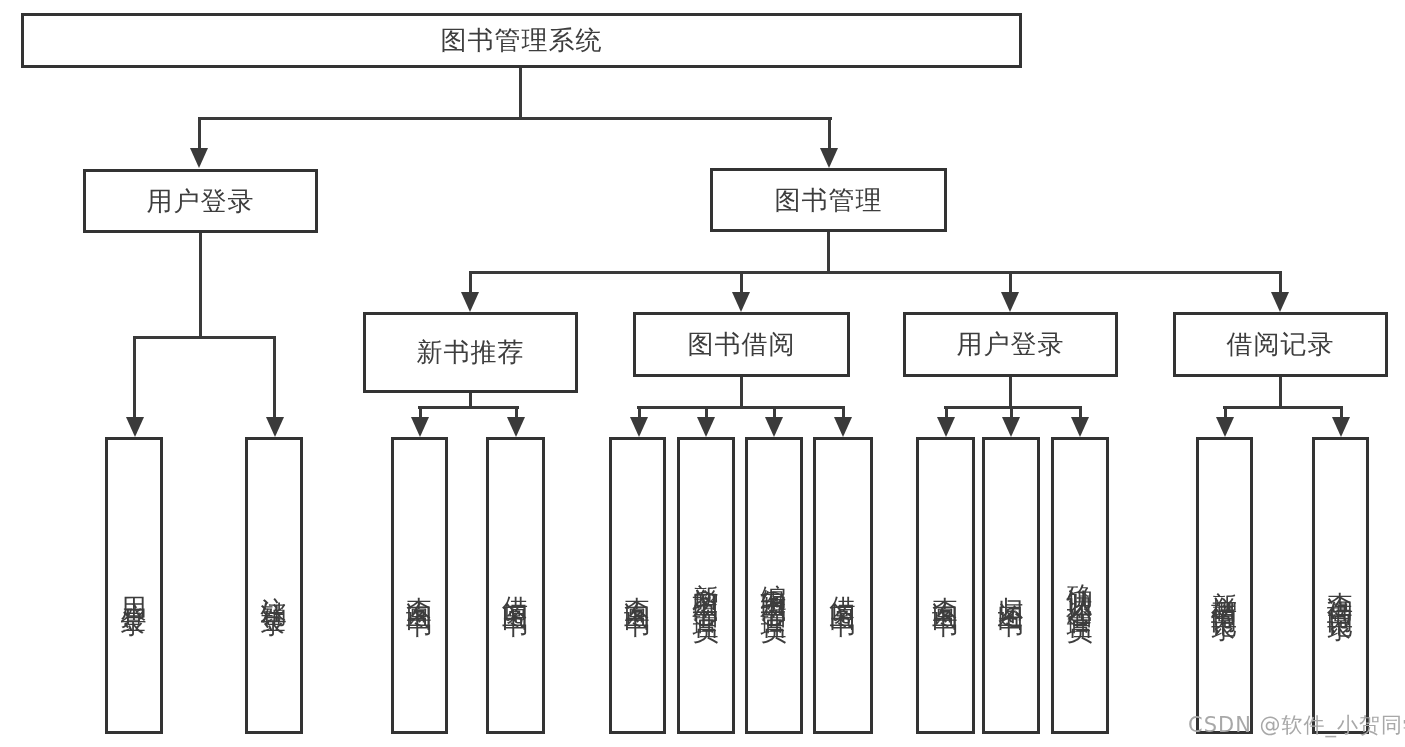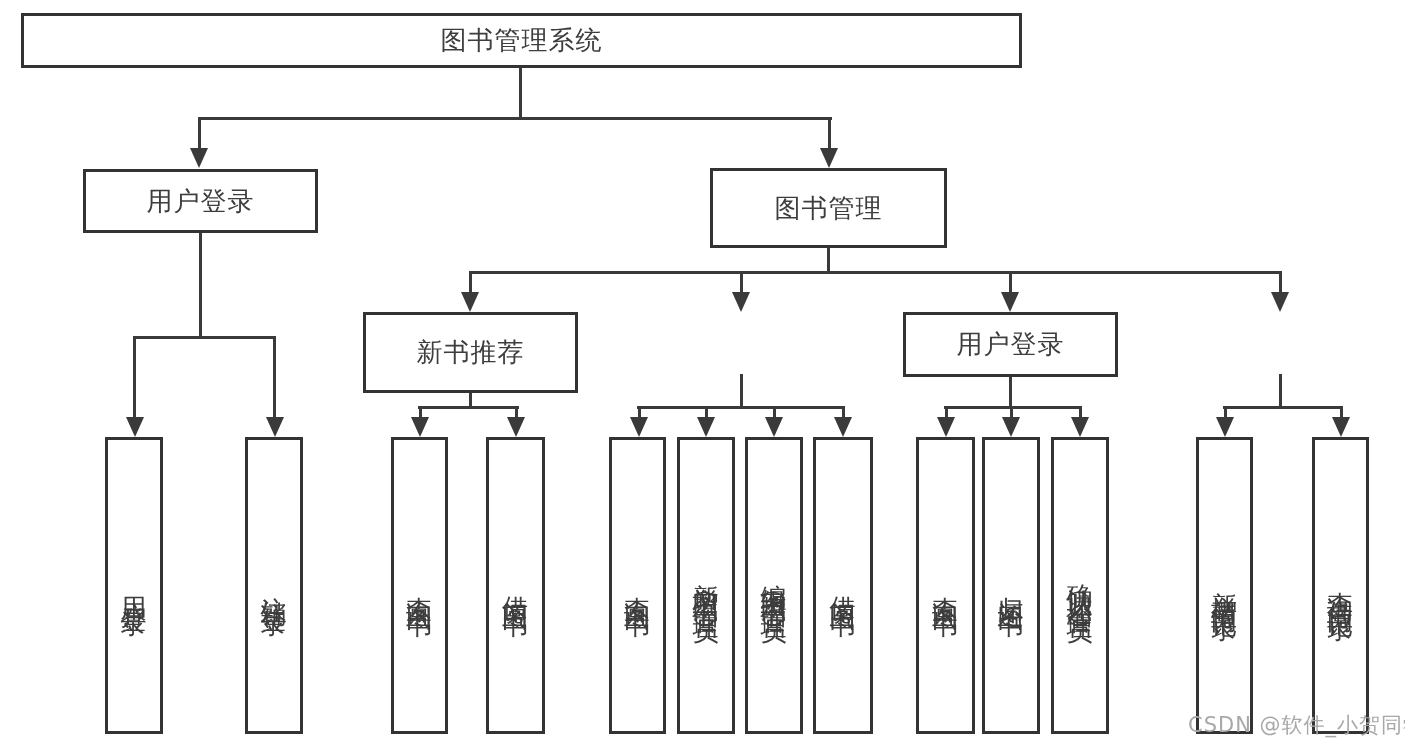--- a/index.html
+++ b/index.html
@@ -105,29 +105,35 @@
   <div class="vl" style="left:1340px;top:406px;height:16px"></div>
   <div class="arrow" style="left:1332px;top:417px"></div>
 
   <div class="box" style="left:21px;top:13px;width:1001px;height:55px">
     <span>图书管理系统</span>
   </div>
 
   <div class="box" style="left:83px;top:169px;width:235px;height:64px">
     <span>用户登录</span>
   </div>
-  <div class="box" style="left:710px;top:168px;width:237px;height:80px">
+  <div class="box" style="left:710px;top:168px;width:237px;height:64px">
     <span>图书管理</span>
   </div>
 
   <div class="box" style="left:363px;top:312px;width:215px;height:81px">
     <span>新书推荐</span>
   </div>
+  <div class="box" style="left:633px;top:312px;width:217px;height:65px">
+    <span>图书借阅</span>
+  </div>
   <div class="box" style="left:903px;top:312px;width:215px;height:65px">
     <span>用户登录</span>
+  </div>
+  <div class="box" style="left:1173px;top:312px;width:215px;height:65px">
+    <span>借阅记录</span>
   </div>
 
   <div class="vbox" style="left:105px;width:58px">
     <span class="vtext">用户登录</span>
   </div>
   <div class="vbox" style="left:245px;width:58px">
     <span class="vtext">注销登录</span>
   </div>
 
   <div class="vbox" style="left:391px;width:57px">

